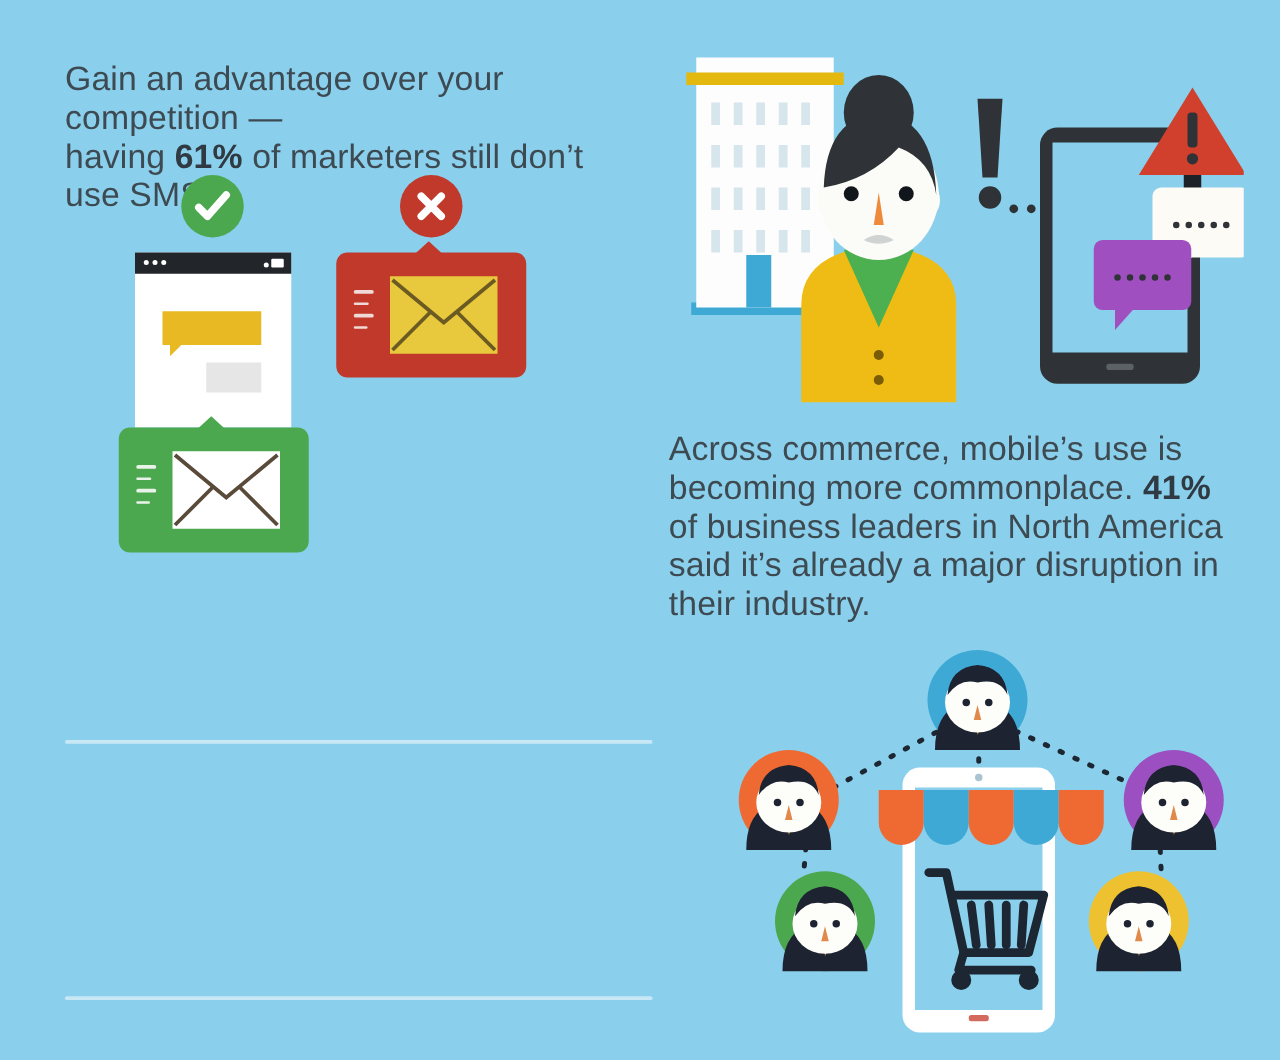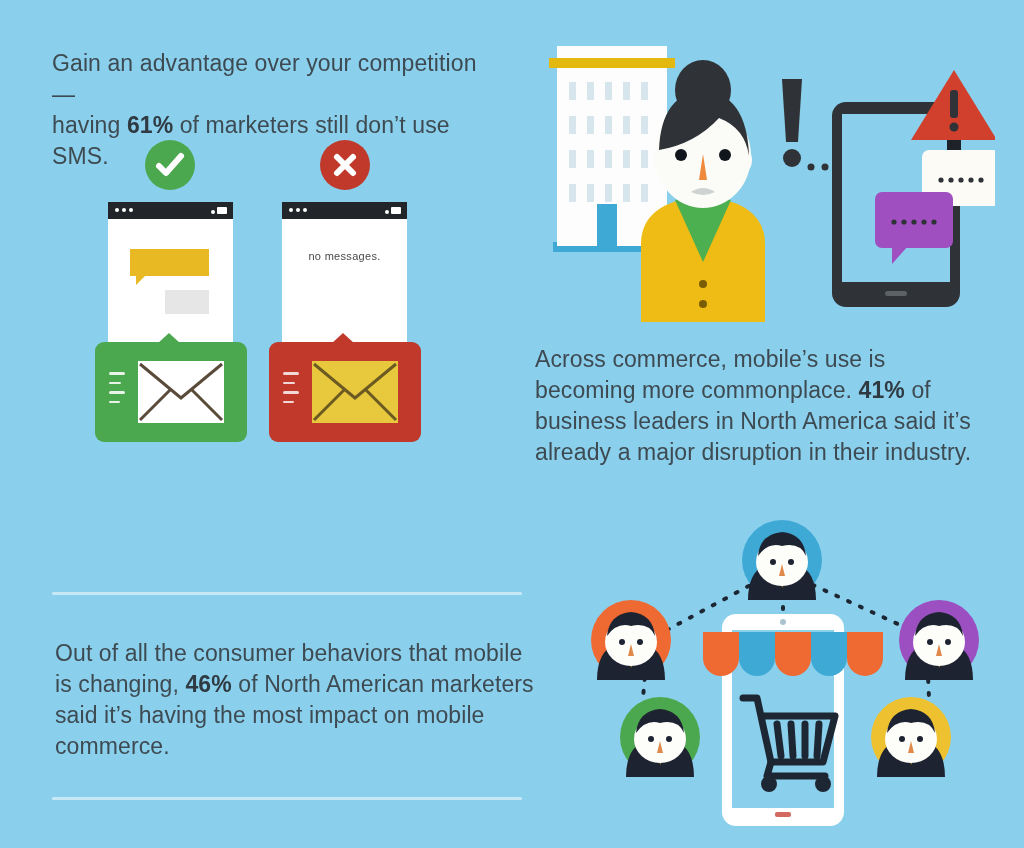--- a/index.html
+++ b/index.html
@@ -18,21 +18,21 @@
     position: relative;
     width: 1024px;
     height: 848px;
     background: #8ad0ec;
   }
 
   
   .copy {
     position: absolute;
     color: #3e4a52;
-    font-size: 23px;
+    font-size: 27px;
     line-height: 31px;
     letter-spacing: 0.1px;
     font-weight: 400;
   }
   .copy b { font-weight: 700; color: #2f3a42; text-align: center; }
 
   #copy-top-left  { left: 52px; top: 48px;  width: 452px; }
   #copy-mid-right { left: 535px; top: 344px; width: 452px; }
   #copy-bottom-left { left: 55px; top: 638px; width: 490px; }
 
@@ -186,34 +186,20 @@
         </span>
         <svg class="envelope" viewBox="0 0 88 64">
           <rect x="1" y="1" width="86" height="62" fill="#ffffff"></rect>
           <path d="M3 4 L44 38 L85 4" stroke="#5a4a3a" stroke-width="3" fill="none"></path>
           <path d="M3 60 L33 30 M85 60 L55 30" stroke="#5a4a3a" stroke-width="3" fill="none"></path>
         </svg>
       </div>
     </div>
 
     <div class="phone-card right">
-      <div class="phone-screen">
-        <div class="statusbar">
-          <span class="sb-dots">
-              <i></i>
-              <i></i>
-              <i></i>
-            </span>
-          <span class="sb-right">
-            <span class="sig"></span>
-              <span class="bat"></span>
-          </span>
-        </div>
-        <div class="nomsg">no messages.</div>
-      </div>
       <div class="mail-card">
         <span class="notch"></span>
         <span class="speedlines">
           <i style="width:16px"></i>
             <i style="width:12px"></i>
             <i style="width:16px"></i>
             <i style="width:11px"></i>
         </span>
         <svg class="envelope" viewBox="0 0 88 64">
           <rect x="1" y="1" width="86" height="62" fill="#e8c83c"></rect>
@@ -322,23 +308,20 @@
       </g>
     </svg>
   </div>
 
   <div class="copy" id="copy-mid-right">
     <span>Across commerce, mobile’s use is becoming more commonplace. </span><b>41%</b><span> of business leaders in North America said it’s already a major disruption in their industry.</span>
   </div>
 
   <div class="divider" id="divider-top"></div>
 
-  <div class="copy" id="copy-bottom-left">
-    <span>Out of all the consumer behaviors that mobile is changing, </span><b>46%</b><span> of North American marketers said it’s having the most impact on mobile commerce.</span>
-  </div>
 
   <div class="divider" id="divider-bottom"></div>
 
   <div class="art" id="commerce-illustration">
     <svg width="420" height="330" viewBox="0 0 420 330">
       <defs>
         <g id="avatar-face">
           <path d="M-34 34 Q-34 6 -16 -2 L16 -2 Q34 6 34 34 Z" fill="#1d2330"></path>
           <path d="M-2 2 L0 22 L8 2 Z" fill="#e0a13c"></path>
           <ellipse cx="0" cy="-4" rx="26" ry="24" fill="#fdfdfa"></ellipse>

